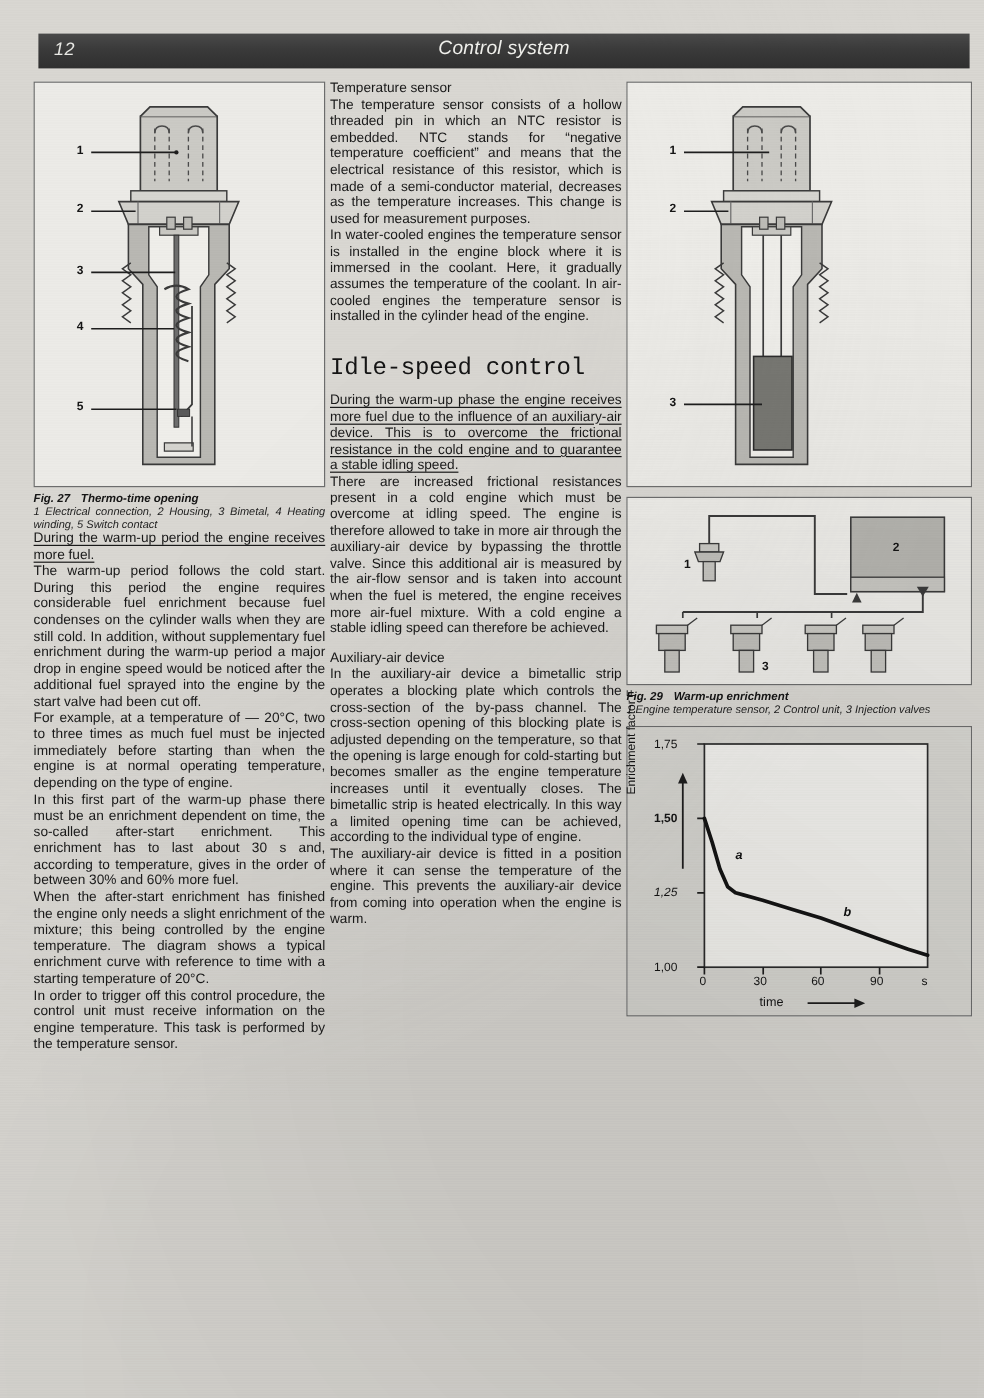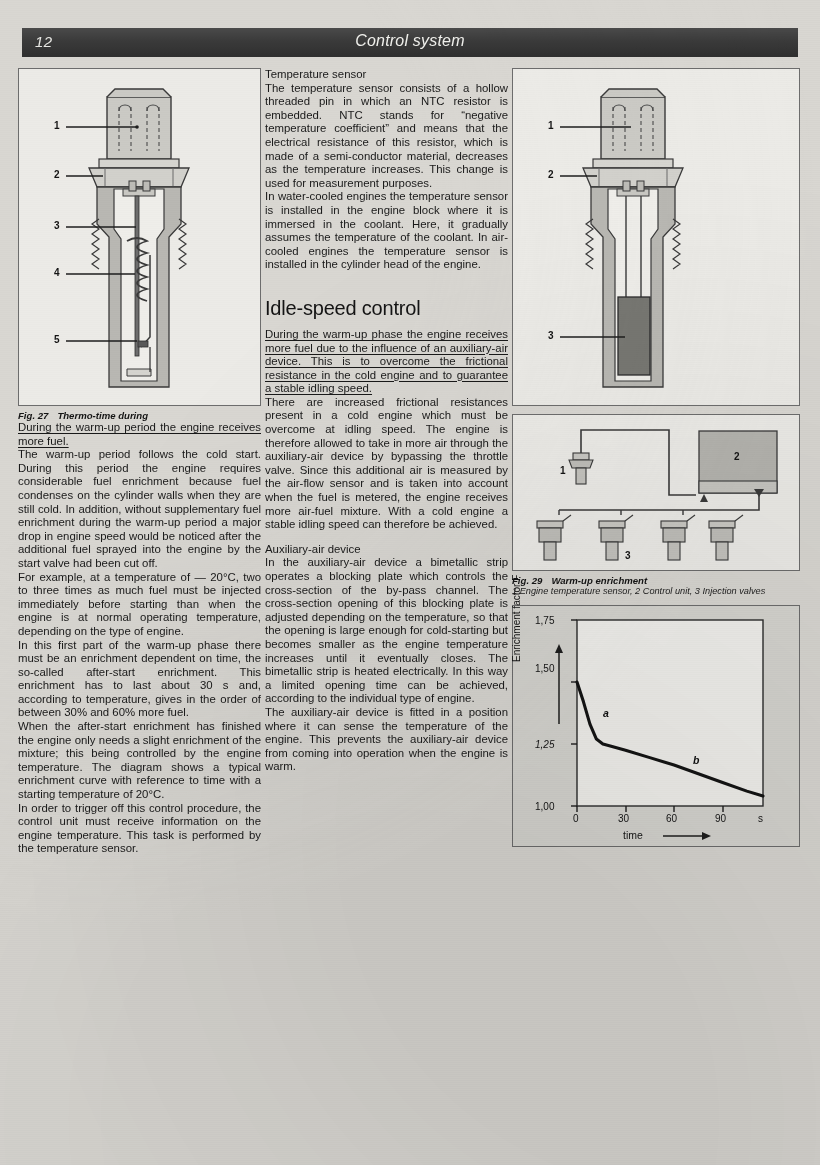--- a/index.html
+++ b/index.html
@@ -14,21 +14,21 @@
   .scan-noise{
     position:absolute;inset:0;pointer-events:none;z-index:40;
     background:
       radial-gradient(circle at 12% 18%, rgba(255,255,255,.22) 0 28%, rgba(0,0,0,0) 60%),
       radial-gradient(circle at 84% 72%, rgba(0,0,0,.045) 0 30%, rgba(0,0,0,0) 62%),
       radial-gradient(circle at 50% 96%, rgba(0,0,0,.05) 0 25%, rgba(0,0,0,0) 60%),
       repeating-linear-gradient(0deg, rgba(0,0,0,.012) 0 1px, rgba(255,255,255,.012) 1px 2px);
     mix-blend-mode:multiply;
     opacity:.85;
   }
-  .page{position:absolute;inset:0;}
+  .page{position:absolute;inset:0;margin-left:10px;}
 
   
   .header-bar{
     position:absolute;left:22px;top:28px;width:776px;height:29px;
     background:linear-gradient(180deg,#4a4a4a 0%,#3a3a3a 45%,#2f2f2f 100%);
     color:#f2f2ee;
   }
   .header-bar .pg{
     position:absolute;left:13px;top:5px;font-size:15px;font-style:italic;
     letter-spacing:.5px;color:#e8e8e4;
@@ -145,38 +145,39 @@
       </svg>
       <span class="callout" style="left:35px;top:51px;">1</span>
       <span class="callout" style="left:35px;top:100px;">2</span>
       <span class="callout" style="left:35px;top:151px;">3</span>
       <span class="callout" style="left:35px;top:198px;">4</span>
       <span class="callout" style="left:35px;top:265px;">5</span>
     </div>
 
     <div class="cap">
       <div class="t">
-        <span class="num">Fig. 27</span><span>Thermo-time during</span>
+        <span class="num">Fig. 27</span><span>Thermo-time opening</span>
       </div>
+      <div class="d">1 Electrical connection, 2 Housing, 3 Bimetal, 4 Heating winding, 5 Switch contact</div>
     </div>
 
     <p class="body under">During the warm-up period the engine receives more fuel.</p>
     <p class="body gap">The warm-up period follows the cold start. During this period the engine requires considerable fuel enrichment because fuel condenses on the cylinder walls when they are still cold. In addition, without supplementary fuel enrichment during the warm-up period a major drop in engine speed would be noticed after the additional fuel sprayed into the engine by the start valve had been cut off.</p>
     <p class="body">For example, at a temperature of — 20°C, two to three times as much fuel must be injected immediately before starting than when the engine is at normal operating temperature, depending on the type of engine.</p>
     <p class="body">In this first part of the warm-up phase there must be an enrichment dependent on time, the so-called after-start enrichment. This enrichment has to last about 30 s and, according to temperature, gives in the order of between 30% and 60% more fuel.</p>
     <p class="body">When the after-start enrichment has finished the engine only needs a slight enrichment of the mixture; this being controlled by the engine temperature. The diagram shows a typical enrichment curve with reference to time with a starting temperature of 20°C.</p>
     <p class="body">In order to trigger off this control procedure, the control unit must receive information on the engine temperature. This task is performed by the temperature sensor.</p>
   </div>
 
   <div class="col col-mid">
     <p class="subhead">Temperature sensor</p>
     <p class="body">The temperature sensor consists of a hollow threaded pin in which an NTC resistor is embedded. NTC stands for “negative temperature coefficient” and means that the electrical resistance of this resistor, which is made of a semi-conductor material, decreases as the temperature increases. This change is used for measurement purposes.</p>
     <p class="body">In water-cooled engines the temperature sensor is installed in the engine block where it is immersed in the coolant. Here, it gradually assumes the temperature of the coolant. In air-cooled engines the temperature sensor is installed in the cylinder head of the engine.</p>
 
-    <h2 class="sec" style="margin-top:25px;">Idle-speed control</h2>
+    <h2 class="sec" style="margin-top:25px;font-family:Liberation Mono, monospace;">Idle-speed control</h2>
     <p class="body under">During the warm-up phase the engine receives more fuel due to the influence of an auxiliary-air device. This is to overcome the frictional resistance in the cold engine and to guarantee a stable idling speed.</p>
     <p class="body gap">There are increased frictional resistances present in a cold engine which must be overcome at idling speed. The engine is therefore allowed to take in more air through the auxiliary-air device by bypassing the throttle valve. Since this additional air is measured by the air-flow sensor and is taken into account when the fuel is metered, the engine receives more air-fuel mixture. With a cold engine a stable idling speed can therefore be achieved.</p>
 
     <p class="subhead" style="margin-top:11px;">Auxiliary-air device</p>
     <p class="body">In the auxiliary-air device a bimetallic strip operates a blocking plate which controls the cross-section of the by-pass channel. The cross-section opening of this blocking plate is adjusted depending on the temperature, so that the opening is large enough for cold-starting but becomes smaller as the engine temperature increases until it eventually closes. The bimetallic strip is heated electrically. In this way a limited opening time can be achieved, according to the individual type of engine.</p>
     <p class="body">The auxiliary-air device is fitted in a position where it can sense the temperature of the engine. This prevents the auxiliary-air device from coming into operation when the engine is warm.</p>
   </div>
 
   <div class="col col-right">
 
@@ -301,21 +302,21 @@
         <path d="M150 230 L192 230" stroke="#1e1e1e" stroke-width="1.5" fill="none"></path>
         <path d="M198 230 l-9 -4 l0 8 Z" fill="#1e1e1e"></path>
 
         <polyline id="curvePath" fill="none" stroke="#141414" stroke-width="3.1" stroke-linejoin="round" stroke-linecap="round" points="64.00,76.00 70.47,95.84 76.94,118.16 83.41,133.04 89.88,138.00 96.35,139.74 112.52,144.20 136.78,151.64 161.04,159.08 185.30,167.76 209.57,176.44 233.83,185.12 250.00,190.08"></polyline>
       </svg>
 
       
       <div class="axis-y-label">Enrichment factor F</div>
       
       <span class="tick" style="left:22px;top:9px;text-align:center;">1,75</span>
-      <span class="tick" style="left:22px;top:57px;">1,50</span>
+      <span class="tick" style="left:22px;top:71px;font-weight:bold;">1,50</span>
       <span class="tick" style="left:22px;top:133px;font-style:italic;">1,25</span>
       <span class="tick" style="left:22px;top:195px;">1,00</span>
       
       <span class="tick" style="left:60px;top:207px;">0</span>
       <span class="tick" style="left:105px;top:207px;text-align:right;">30</span>
       <span class="tick" style="left:153px;top:207px;">60</span>
       <span class="tick" style="left:202px;top:207px;">90</span>
       <span class="tick" style="left:245px;top:207px;">s</span>
       
       <span class="axis-x-label" style="left:110px;top:223px;">time</span>

